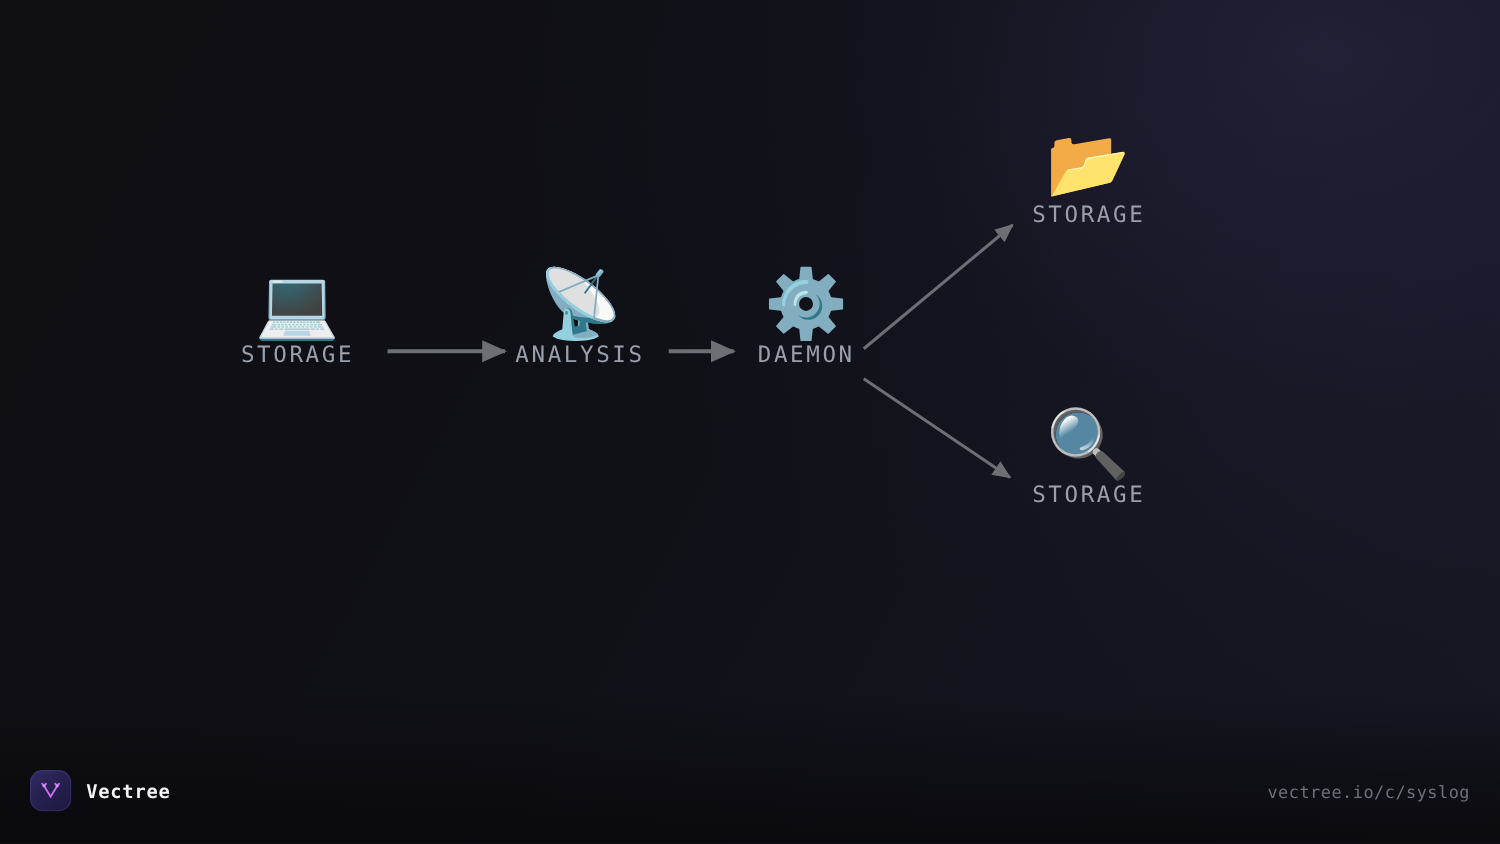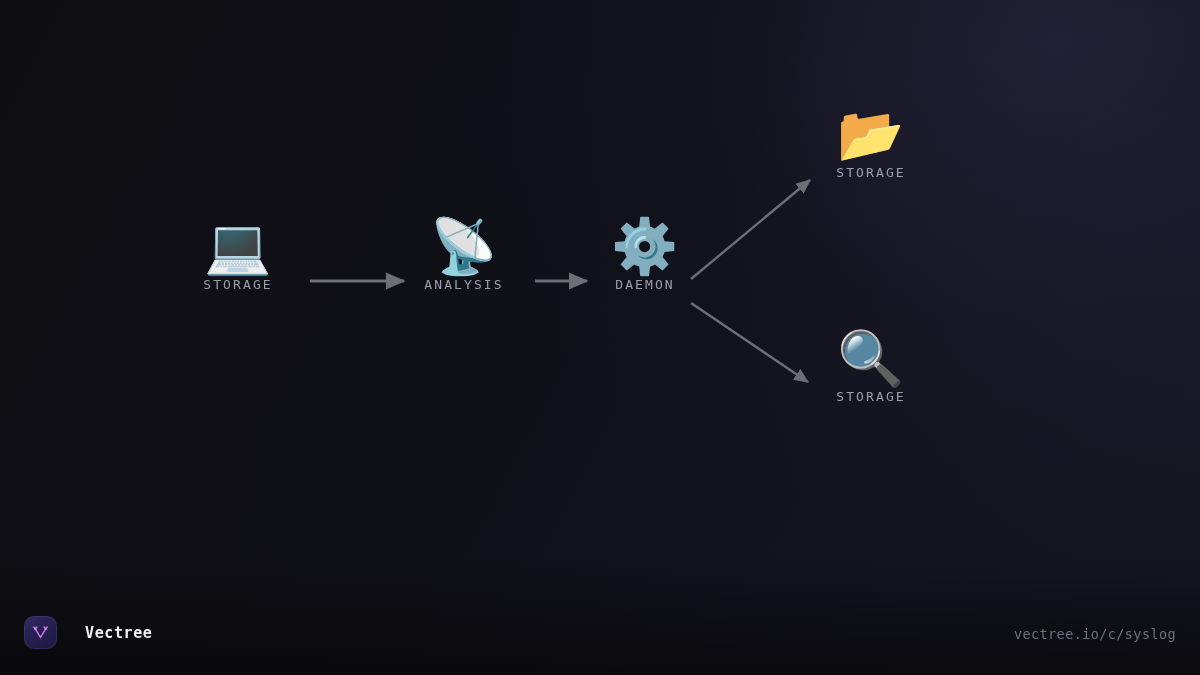--- a/index.html
+++ b/index.html
@@ -48,38 +48,38 @@
     font-family: "DejaVu Sans", sans-serif;
     font-size: 54px;
     line-height: 1;
     height: 60px;
     display: flex;
     align-items: center;
     justify-content: center;
     user-select: none;
   }
   .node-label {
-    font-size: 13px;
+    font-size: 18px;
     letter-spacing: 2.1px;
     color: #9aa0ab;
     white-space: nowrap;
     font-family: "DejaVu Sans Mono", "Liberation Mono", monospace;
   }
 
   
   .footer {
     position: absolute;
     left: 24px;
     bottom: 18px;
     z-index: 5;
   }
   .brand-row {
     display: flex;
     align-items: center;
-    gap: 28px;
+    gap: 12px;
     margin-bottom: 8px;
   }
   .brand-badge {
     width: 33px;
     height: 33px;
     border-radius: 10px;
     background: linear-gradient(145deg, #312b63 0%, #241f4c 55%, #1d1940 100%);
     display: flex;
     align-items: center;
     justify-content: center;

